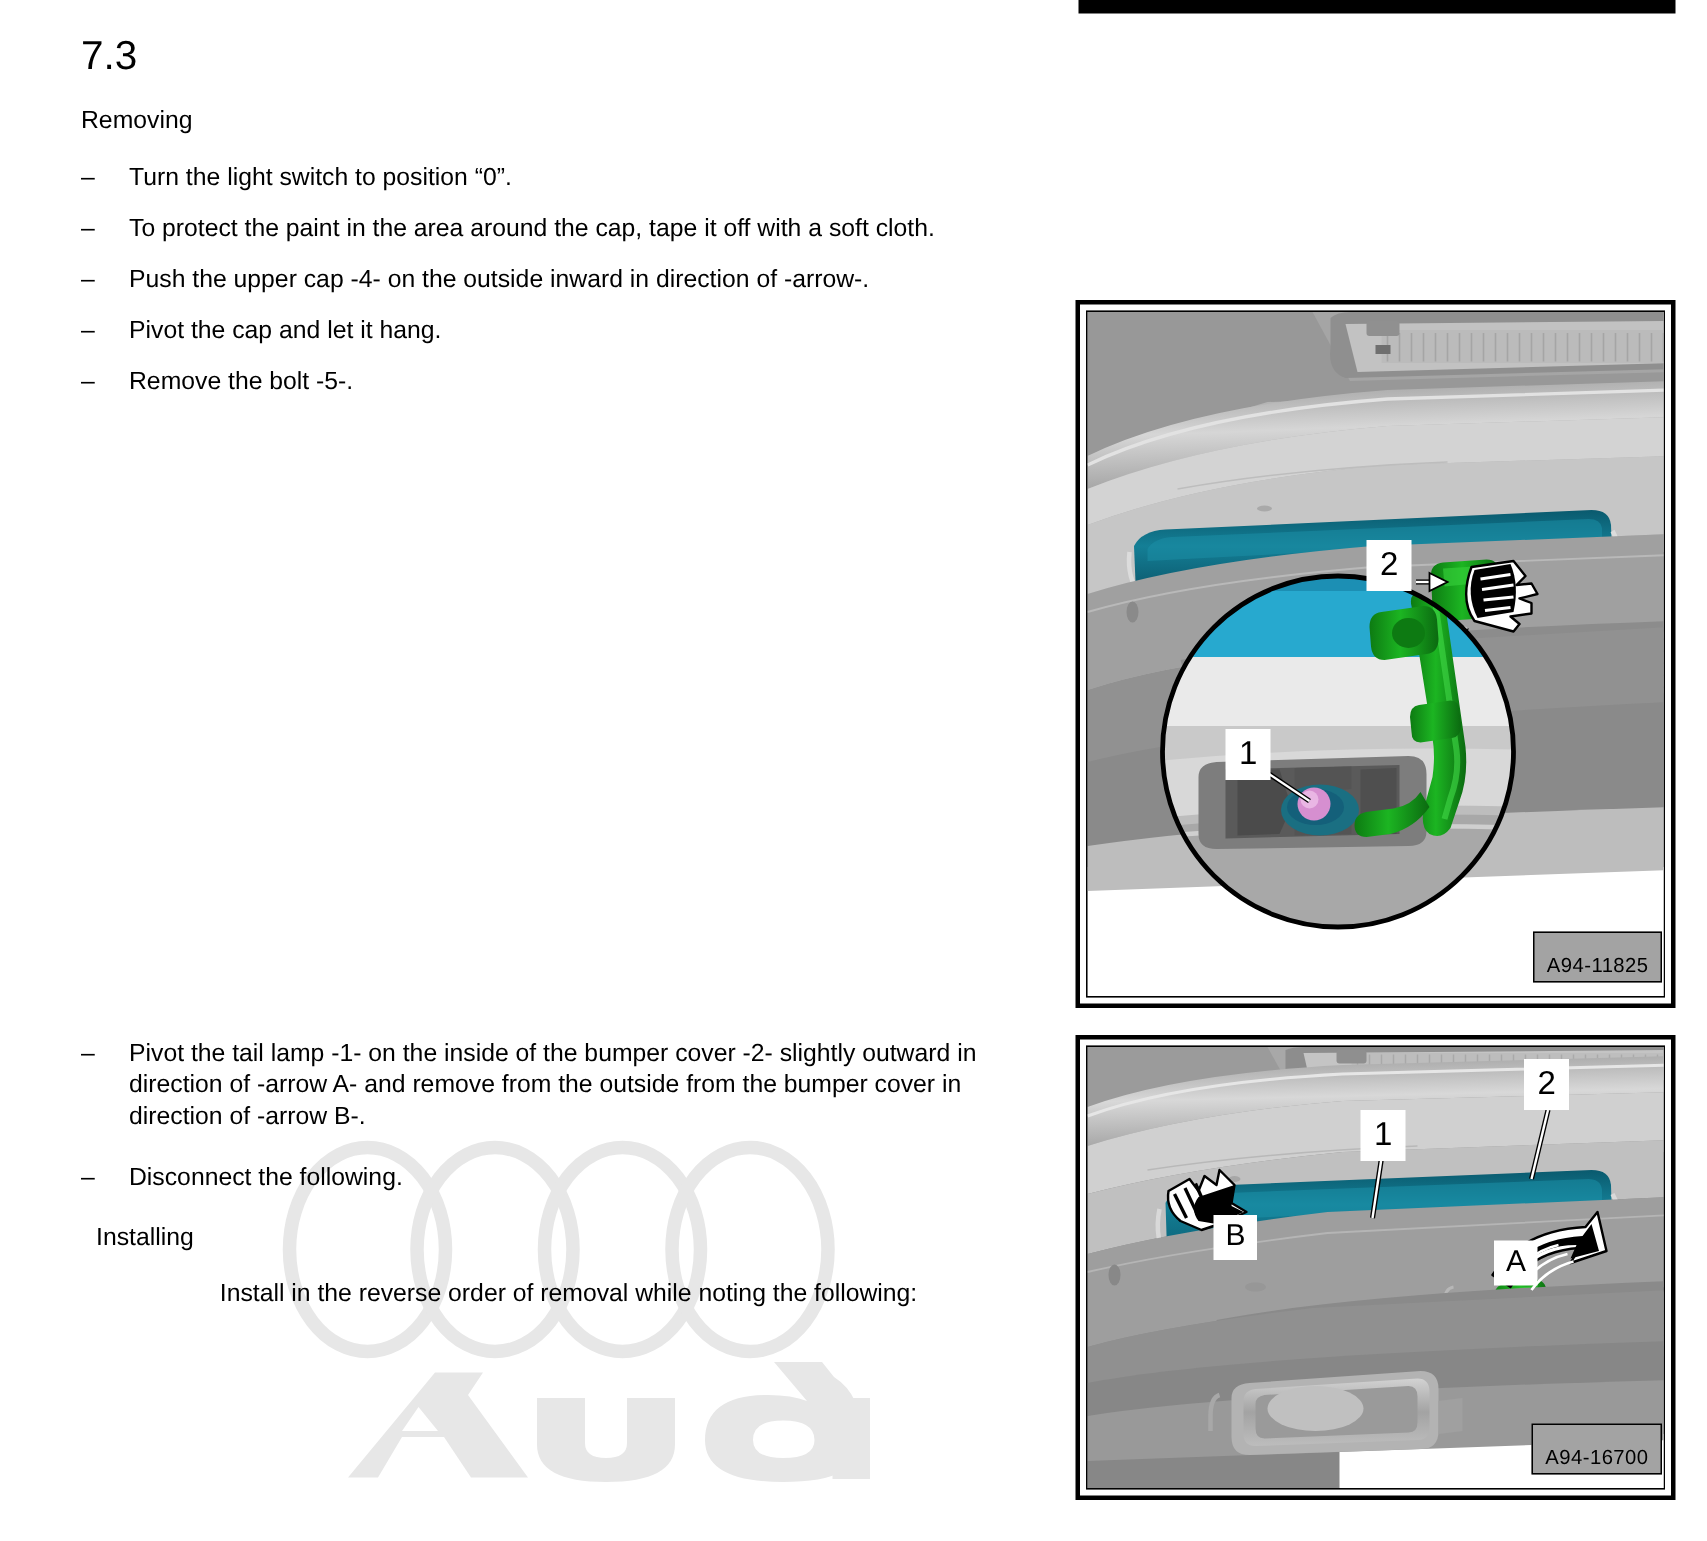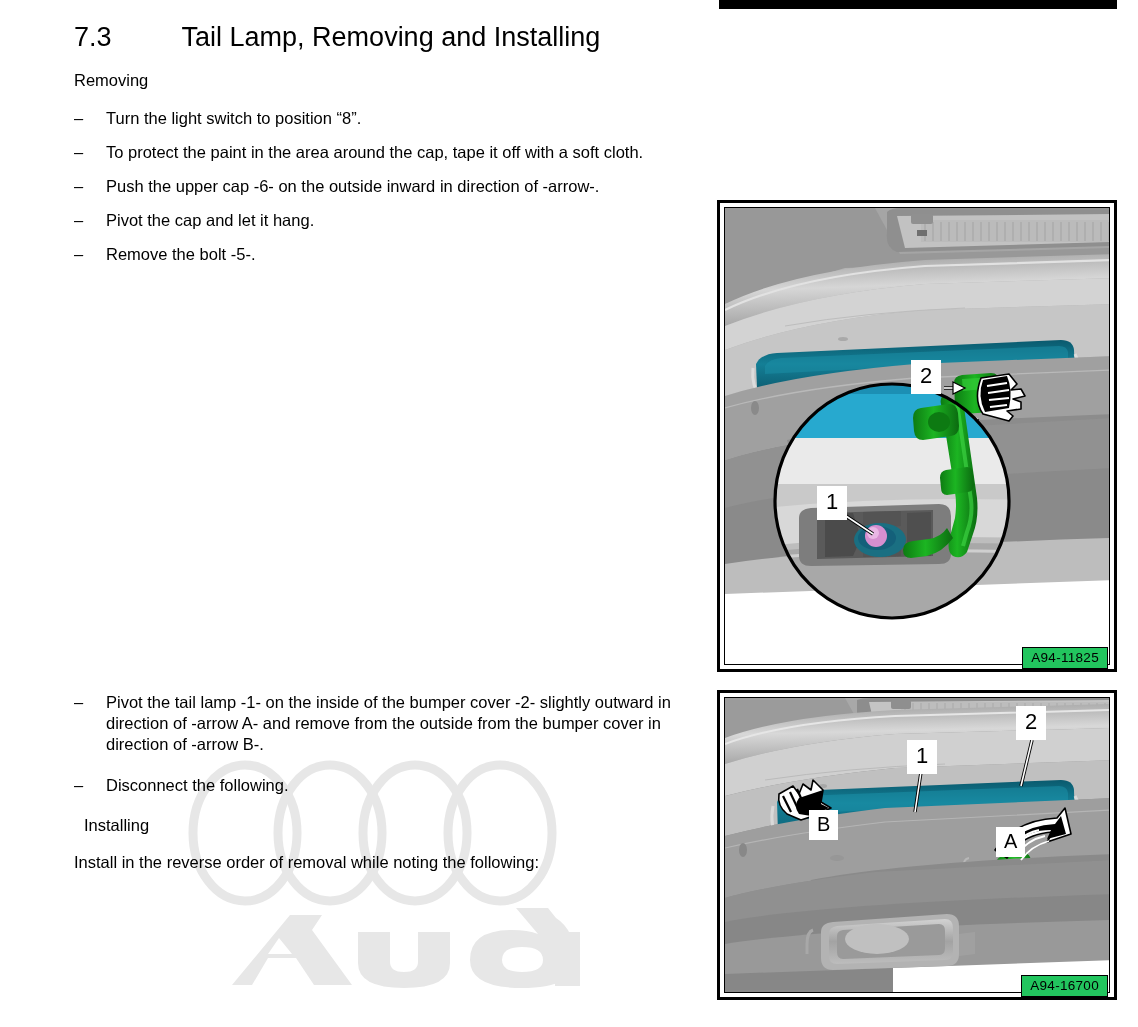--- a/index.html
+++ b/index.html
@@ -8,41 +8,41 @@
     width:1138px; height:1027px; position:relative;
     background:#ffffff;
     font-family:"Liberation Sans", sans-serif;
     color:#000; overflow:hidden;
   }
 
   
   #watermark { position:absolute; left:0; top:0; width:720px; height:1027px; pointer-events:none; z-index:0; }
 
   
-  .textcol { position:absolute; left:0; top:0; width:715px; height:853px; z-index:2;margin-left:20px; }
+  .textcol { position:absolute; left:0; top:0; width:715px; height:853px; z-index:2; }
 
   .sec-head { position:absolute; left:54px; top:22px; width:650px; display:flex; }
   .sec-num { font-size:27px; letter-spacing:0px; }
   .sec-title { font-size:27px; margin-left:70px; }
 
   .subhead { position:absolute; font-size:16.5px;text-align:center; }
 
   .blk { position:absolute; left:54px; }
   .bullet { position:relative; display:flex; margin-bottom:13px; }
   .dash { width:32px; flex:0 0 32px; font-size:16.5px; line-height:21px; }
   .btxt { font-size:16.5px; line-height:21px; width:620px; }
-  .para { font-size:16.5px; line-height:21px; }
+  .para { font-size:16.5px; line-height:21px;text-align:center; }
 
   
   .figure { position:absolute; background:#fff; border:3px solid #000; z-index:3; }
   .figure .inner { position:absolute; inset:4px; border:1.5px solid #000; overflow:hidden; background:#9a9a9a; }
   .fig-cap {
-    position:absolute; right:6px; bottom:0;
-    background:#22c55e; border:1.2px solid #000;
-    font-size:13.5px; padding:2px 8px 3px 8px; letter-spacing:0.3px; z-index:40;
+    position:absolute; right:6px; bottom:14px;
+    background:#a3a3a3; border:1.2px solid #000;
+    font-size:13.5px; padding:14px 8px 3px 8px; letter-spacing:0.3px; z-index:40;
   }
   
   #fig-top-edge { position:absolute; left:719px; top:0px; width:398px; height:9px; background:#000; z-index:3; }
 
   
   .calabel {
     position:absolute; background:#fff; color:#000;
     font-size:22px; line-height:1; text-align:center;
     padding:5px 9px 7px 9px; z-index:30; font-family:"Liberation Sans", sans-serif;
   }
@@ -65,37 +65,36 @@
     <path d="M358 932 L390 932 L390 962 Q390 972 404 972 Q418 972 418 962 L418 932 L450 932 L450 963 Q450 988 404 988 Q358 988 358 963 Z"></path>
     <path d="M470 960 Q470 930 512 930 Q528 930 538 934 L516 908 L548 908 L556 918 Q575 930 575 960 Q575 988 522 988 Q470 988 470 960 Z M502 960 Q502 972 522 972 Q543 972 543 960 Q543 947 522 947 Q502 947 502 960 Z"></path>
     <rect x="555" y="932" width="25" height="54"></rect>
   </g>
 </svg>
 
 <div class="textcol">
 
   <div class="sec-head">
     <span class="sec-num">7.3</span>
-    <span class="sec-title">Tail Lamp, Removing and Installing</span>
   </div>
 
   <div class="subhead" style="left:54px; top:71px;">Removing</div>
 
   <div class="blk" style="top:108px;">
     <div class="bullet">
       <span class="dash">–</span>
-      <span class="btxt">Turn the light switch to position “8”.</span>
+      <span class="btxt">Turn the light switch to position “0”.</span>
     </div>
     <div class="bullet">
       <span class="dash">–</span>
       <span class="btxt">To protect the paint in the area around the cap, tape it off with a soft cloth.</span>
     </div>
     <div class="bullet">
       <span class="dash">–</span>
-      <span class="btxt">Push the upper cap -6- on the outside inward in direction of -arrow-.</span>
+      <span class="btxt">Push the upper cap -4- on the outside inward in direction of -arrow-.</span>
     </div>
     <div class="bullet">
       <span class="dash">–</span>
       <span class="btxt">Pivot the cap and let it hang.</span>
     </div>
     <div class="bullet">
       <span class="dash">–</span>
       <span class="btxt">Remove the bolt -5-.</span>
     </div>
   </div>

